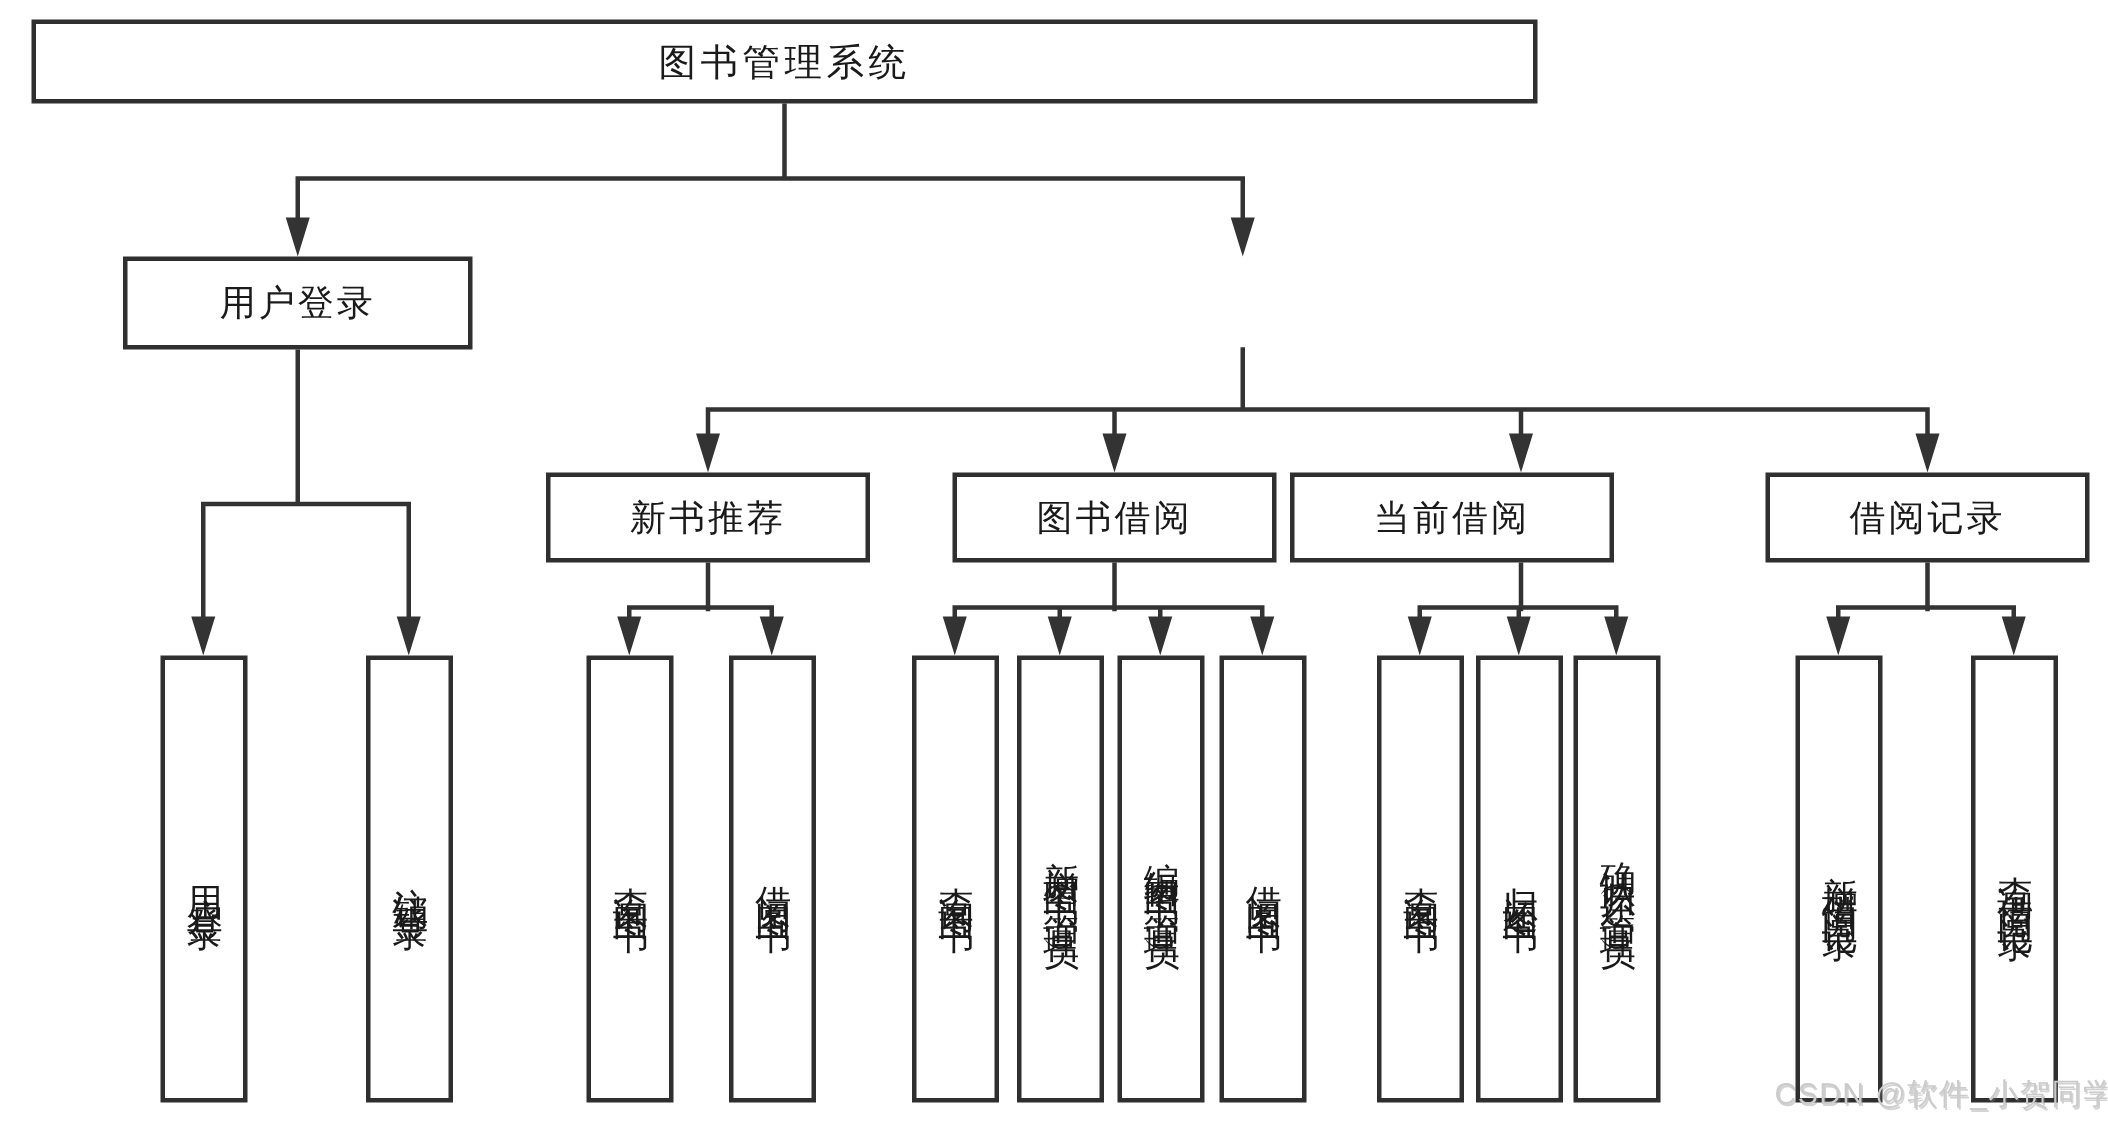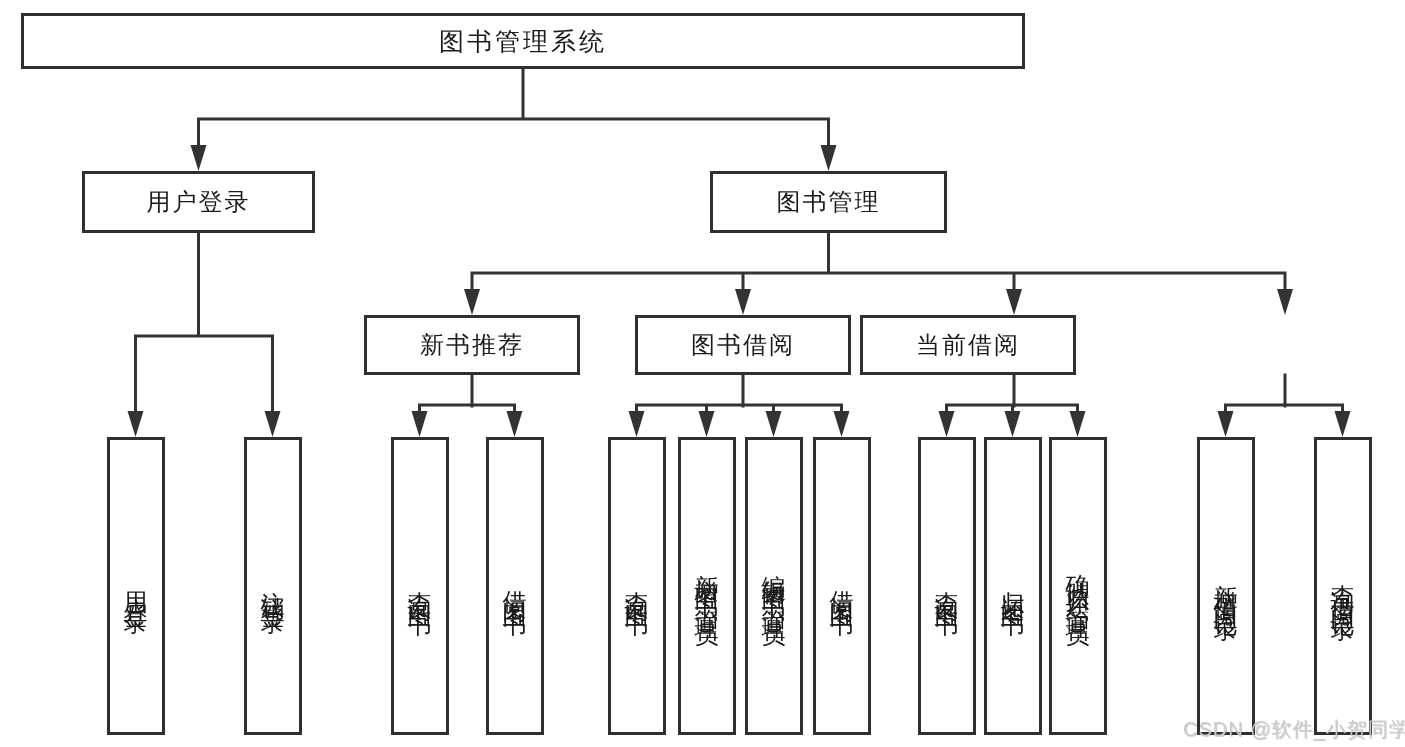--- a/index.html
+++ b/index.html
@@ -83,25 +83,25 @@
       M938.5 411 L954.5 411 L946.5 437 Z
       M1004.5 411 L1020.5 411 L1012.5 437 Z
       M1069.5 411 L1085.5 411 L1077.5 437 Z
       M1217.5 411 L1233.5 411 L1225.5 437 Z
       M1334.5 411 L1350.5 411 L1342.5 437 Z"></path>
   </svg>
 
   <div class="node h root" style="left:21px;top:13px;width:1004px;height:56px">图书管理系统</div>
 
   <div class="node h" style="left:82px;top:171px;width:233px;height:62px">用户登录</div>
-  <div class="node h" style="left:710px;top:171px;width:237px;height:62px">图书管理</div>
 
   <div class="node h" style="left:635px;top:315px;width:216px;height:60px">图书借阅</div>
   <div class="node h" style="left:364px;top:315px;width:216px;height:60px">新书推荐</div>
   <div class="node h" style="left:860px;top:315px;width:216px;height:60px">当前借阅</div>
+  <div class="node h" style="left:1177px;top:315px;width:216px;height:60px">借阅记录</div>
 
   <div class="node v" style="left:106.5px;top:437px;width:58px;height:298px">用户登录</div>
   <div class="node v" style="left:243.5px;top:437px;width:58px;height:298px">注销登录</div>
 
   <div class="node v" style="left:390.5px;top:437px;width:58px;height:298px">查询图书</div>
   <div class="node v" style="left:485.5px;top:437px;width:58px;height:298px">借阅图书</div>
 
   <div class="node v" style="left:607.5px;top:437px;width:58px;height:298px">查询图书</div>
   <div class="node v" style="left:677.5px;top:437px;width:58px;height:298px">新增图书（管理员）</div>
   <div class="node v" style="left:744.5px;top:437px;width:58px;height:298px">编辑图书（管理员）</div>

